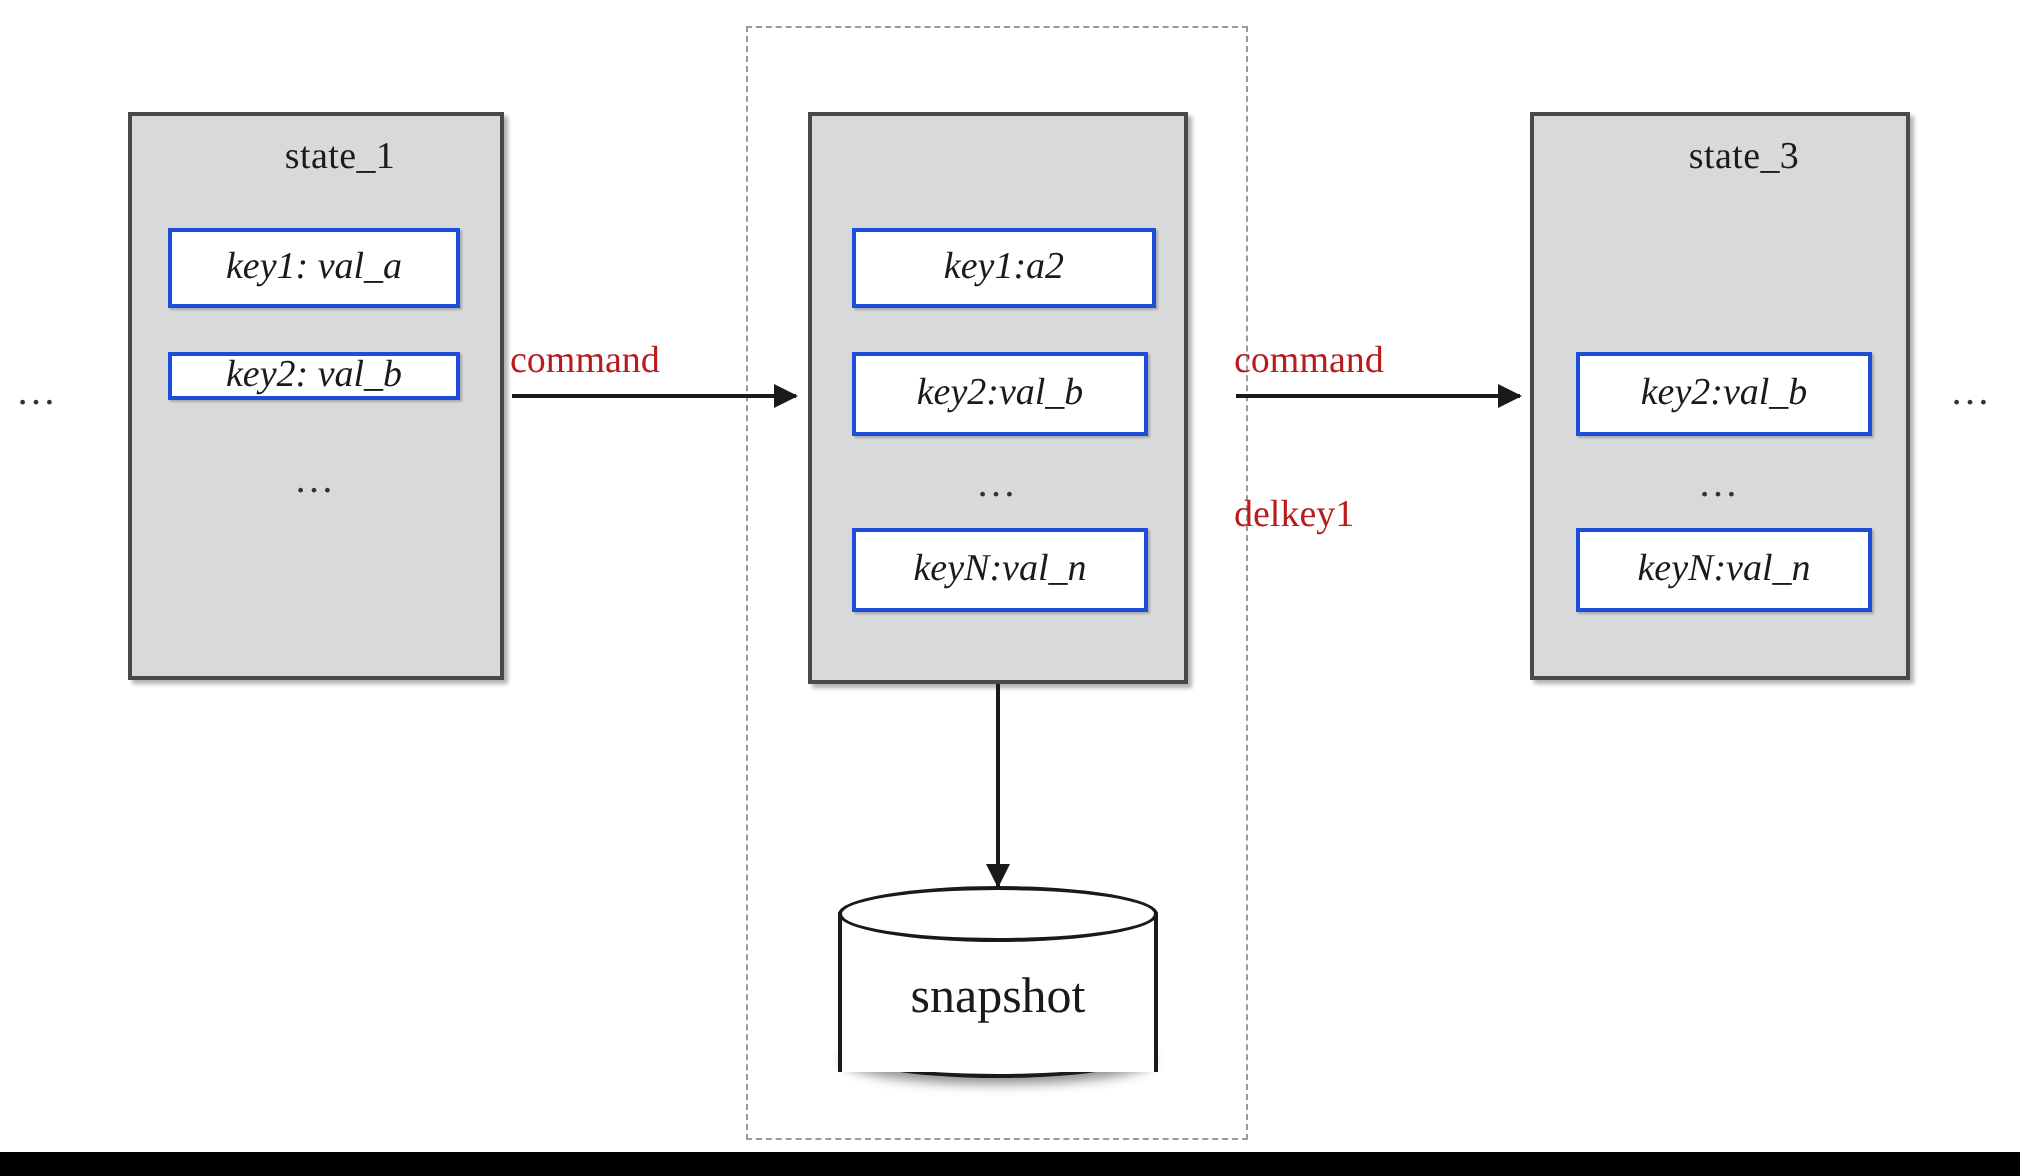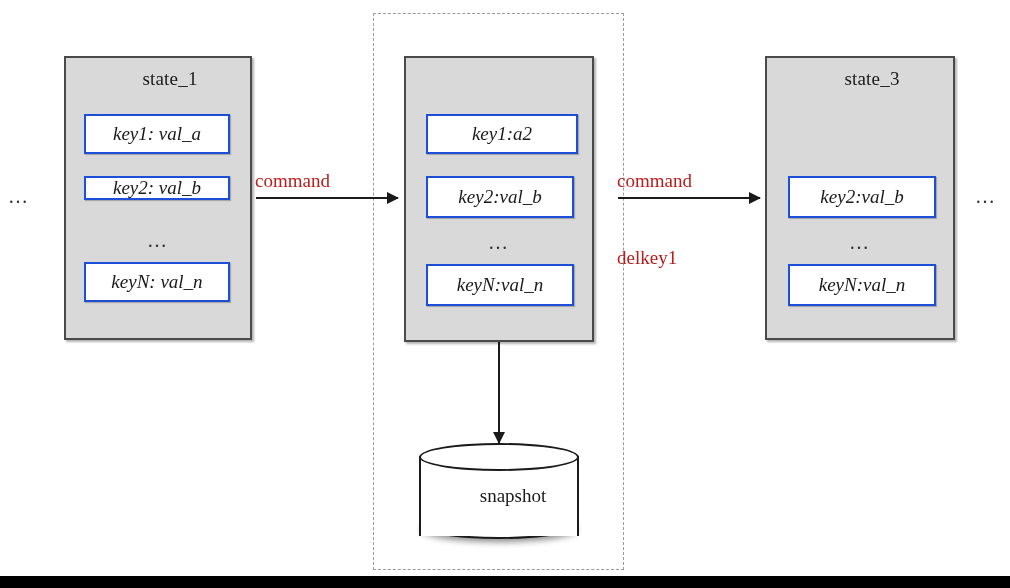--- a/index.html
+++ b/index.html
@@ -167,25 +167,25 @@
     top: 0;
     width: 160px;
     height: 28px;
     box-sizing: border-box;
     background: #ffffff;
     border: 2px solid #1a1a1a;
     border-radius: 50%;
   }
   .cyl-label {
     position: absolute;
-    left: 14px;
+    left: 0;
     top: 42px;
     width: 160px;
     text-align: center;
-    font-size: 19px;
+    font-size: 25px;
     color: #1a1a1a;
   }
 
   
   .bottom-band {
     position: absolute;
     left: 0;
     top: 576px;
     width: 1010px;
     height: 12px;
@@ -199,21 +199,20 @@
 
   <div class="dashed-region"></div>
 
   <div class="side-dots" style="left:8px; top:186px;">…</div>
 
   <div class="state-box" style="left:64px; top:56px; width:188px; height:284px;">
     <div class="state-title">state_1</div>
     <div class="kv-box" style="left:18px; top:56px; width:146px; height:40px;">key1: val_a</div>
     <div class="kv-box" style="left:18px; top:118px; width:146px; height:24px;">key2: val_b</div>
     <div class="inner-dots" style="left:0; right:0; top:172px;">…</div>
-    <div class="kv-box" style="left:18px; top:204px; width:146px; height:40px;">keyN: val_n</div>
   </div>
 
   <div class="arrow-label" style="left:255px; top:170px; width:148px;">command</div>
   <div class="h-arrow" style="left:256px; top:197px; width:142px;"></div>
 
   <div class="state-box" style="left:404px; top:56px; width:190px; height:286px;">
     <div class="kv-box" style="left:20px; top:56px; width:152px; height:40px;">key1:a2</div>
     <div class="kv-box" style="left:20px; top:118px; width:148px; height:42px;">key2:val_b</div>
     <div class="inner-dots" style="left:0; right:0; top:174px;">…</div>
     <div class="kv-box" style="left:20px; top:206px; width:148px; height:42px;">keyN:val_n</div>

